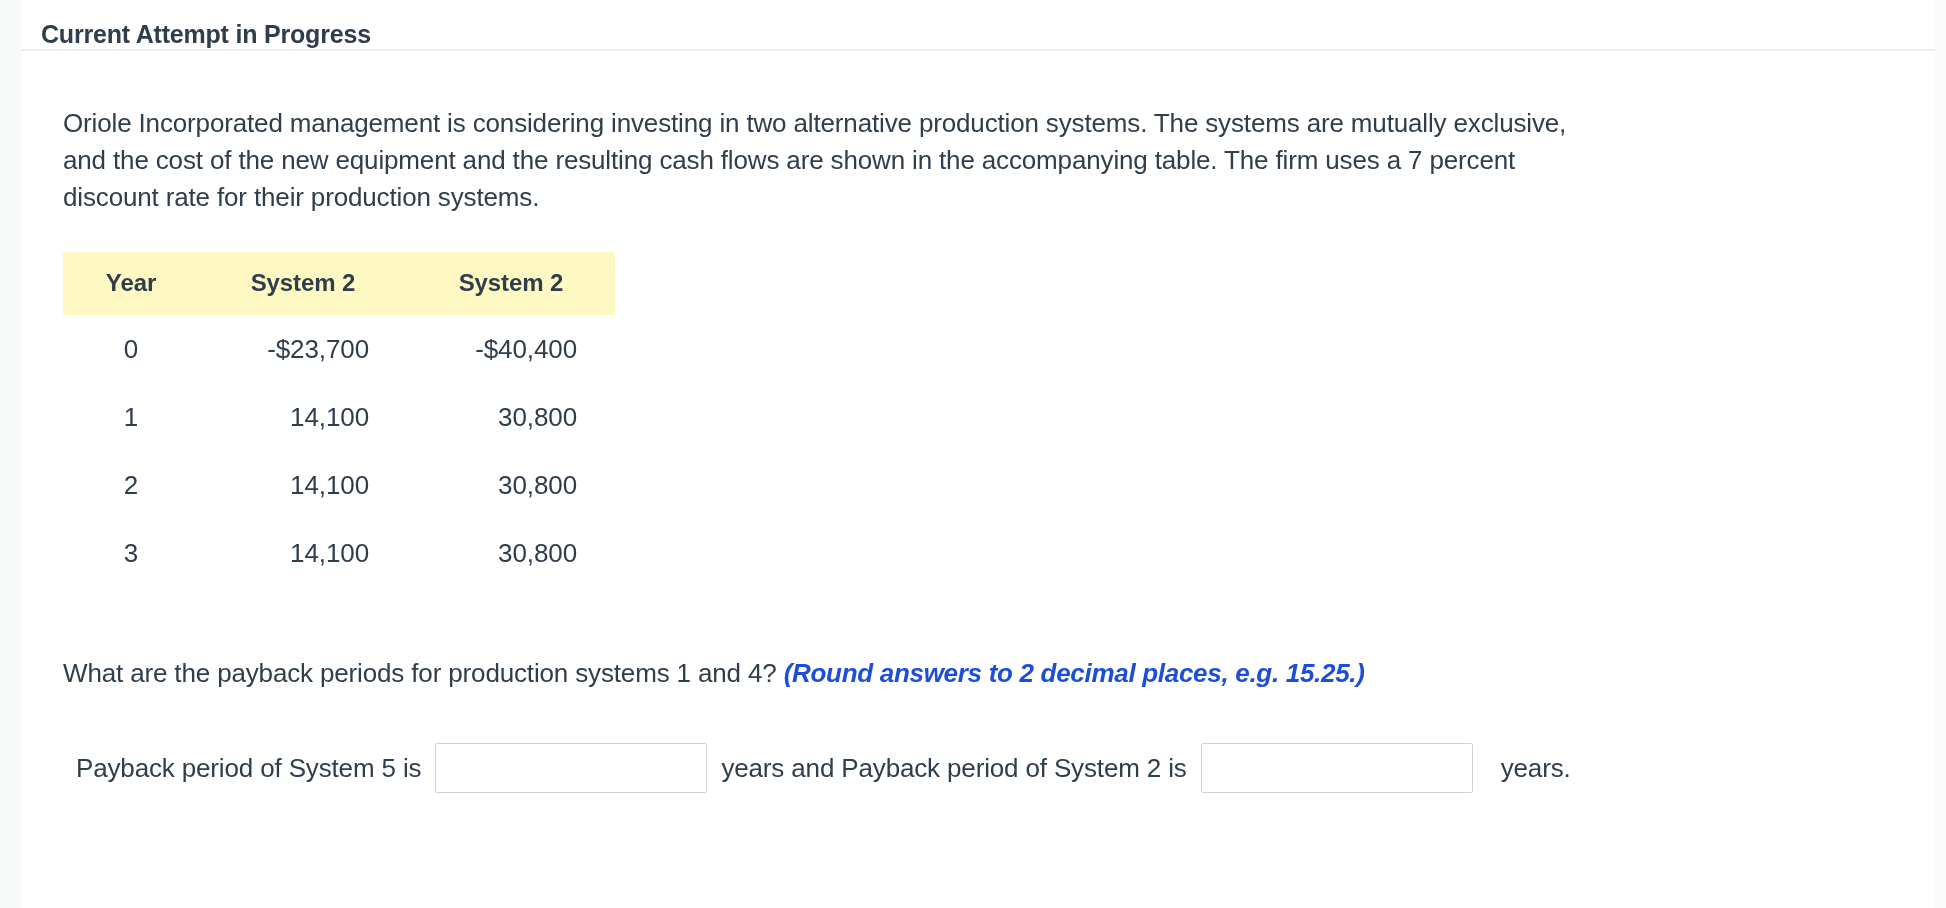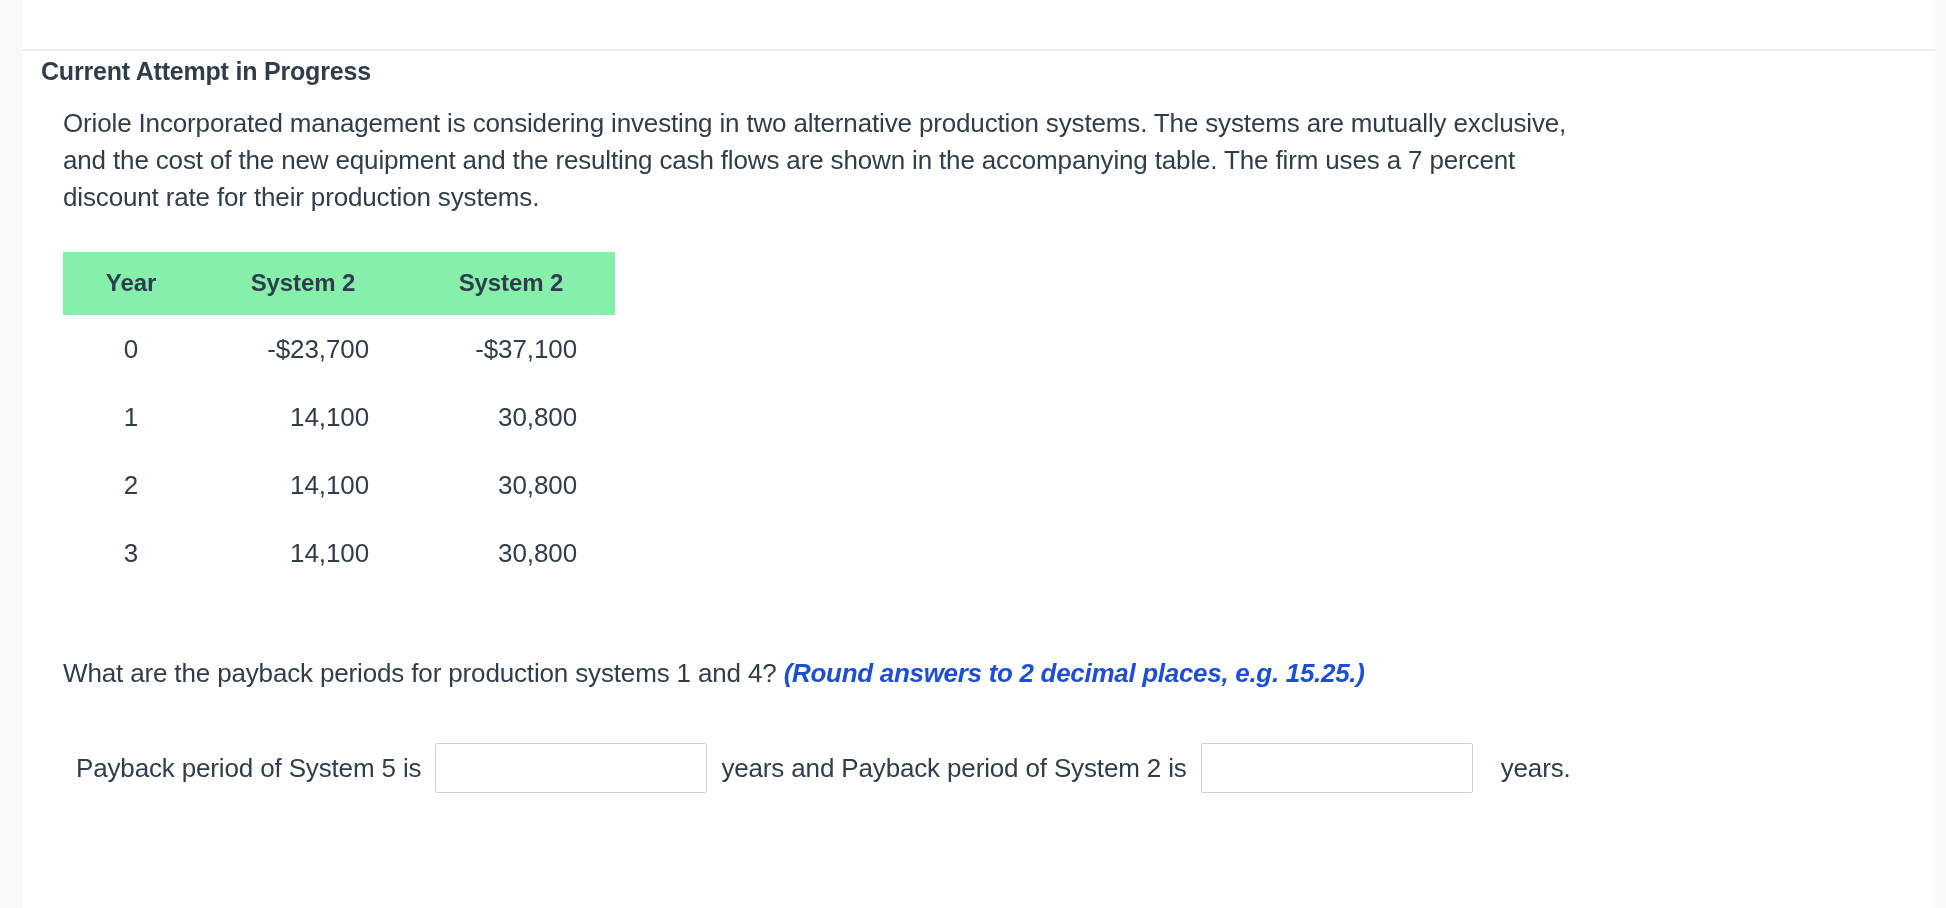--- a/index.html
+++ b/index.html
@@ -50,21 +50,20 @@
     align-items: flex-start;
     border-bottom: 2px solid #eceded;
   }
   .attempt-header .title {
     font-size: 25px;
     font-weight: bold;
     letter-spacing: -0.2px;
     line-height: 30px;
     padding-top: 19px;
     color: #2f3d4c;
-    margin-top: 37px;
   }
 
   
   .question-body {
     padding: 0 0 0 41px;
     margin-top: 27px;
   }
 
   .intro {
     margin: 0;
@@ -167,31 +166,31 @@
   <div class="attempt-header">
     <div class="title">Current Attempt in Progress</div>
   </div>
 
   <div class="question-body">
 
     <p class="intro">Oriole Incorporated management is considering investing in two alternative production systems. The systems are mutually exclusive, and the cost of the new equipment and the resulting cash flows are shown in the accompanying table. The firm uses a 7 percent discount rate for their production systems.</p>
 
     <table class="cf-table">
       <thead>
-        <tr style="background: #86efac;">
+        <tr style="background: #fef9c3;">
           <th class="col-year">Year</th>
           <th class="col-s1">System 2</th>
           <th class="col-s2">System 2</th>
         </tr>
       </thead>
       <tbody>
         <tr>
           <td class="c-year">0</td>
           <td class="c-val">-$23,700</td>
-          <td class="c-val">-$37,100</td>
+          <td class="c-val">-$40,400</td>
         </tr>
         <tr>
           <td class="c-year">1</td>
           <td class="c-val">14,100</td>
           <td class="c-val">30,800</td>
         </tr>
         <tr>
           <td class="c-year">2</td>
           <td class="c-val">14,100</td>
           <td class="c-val">30,800</td>

